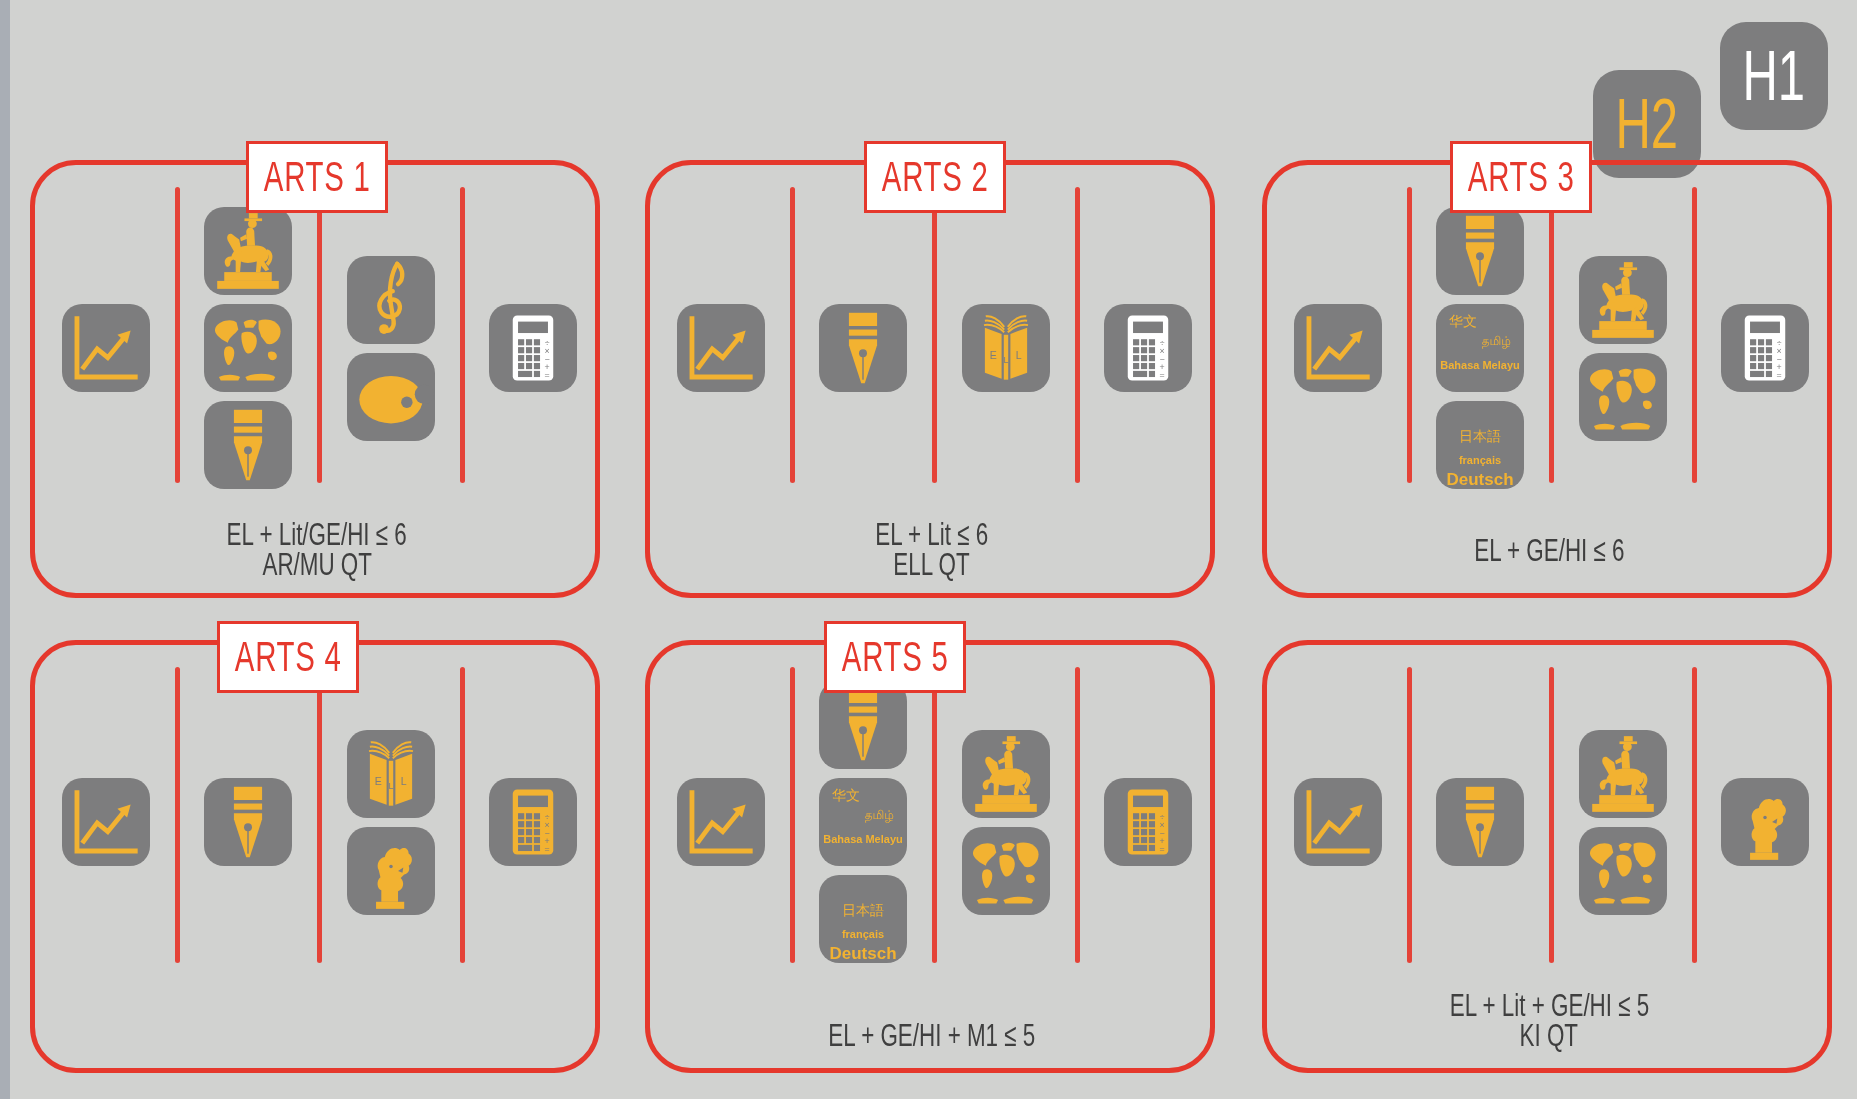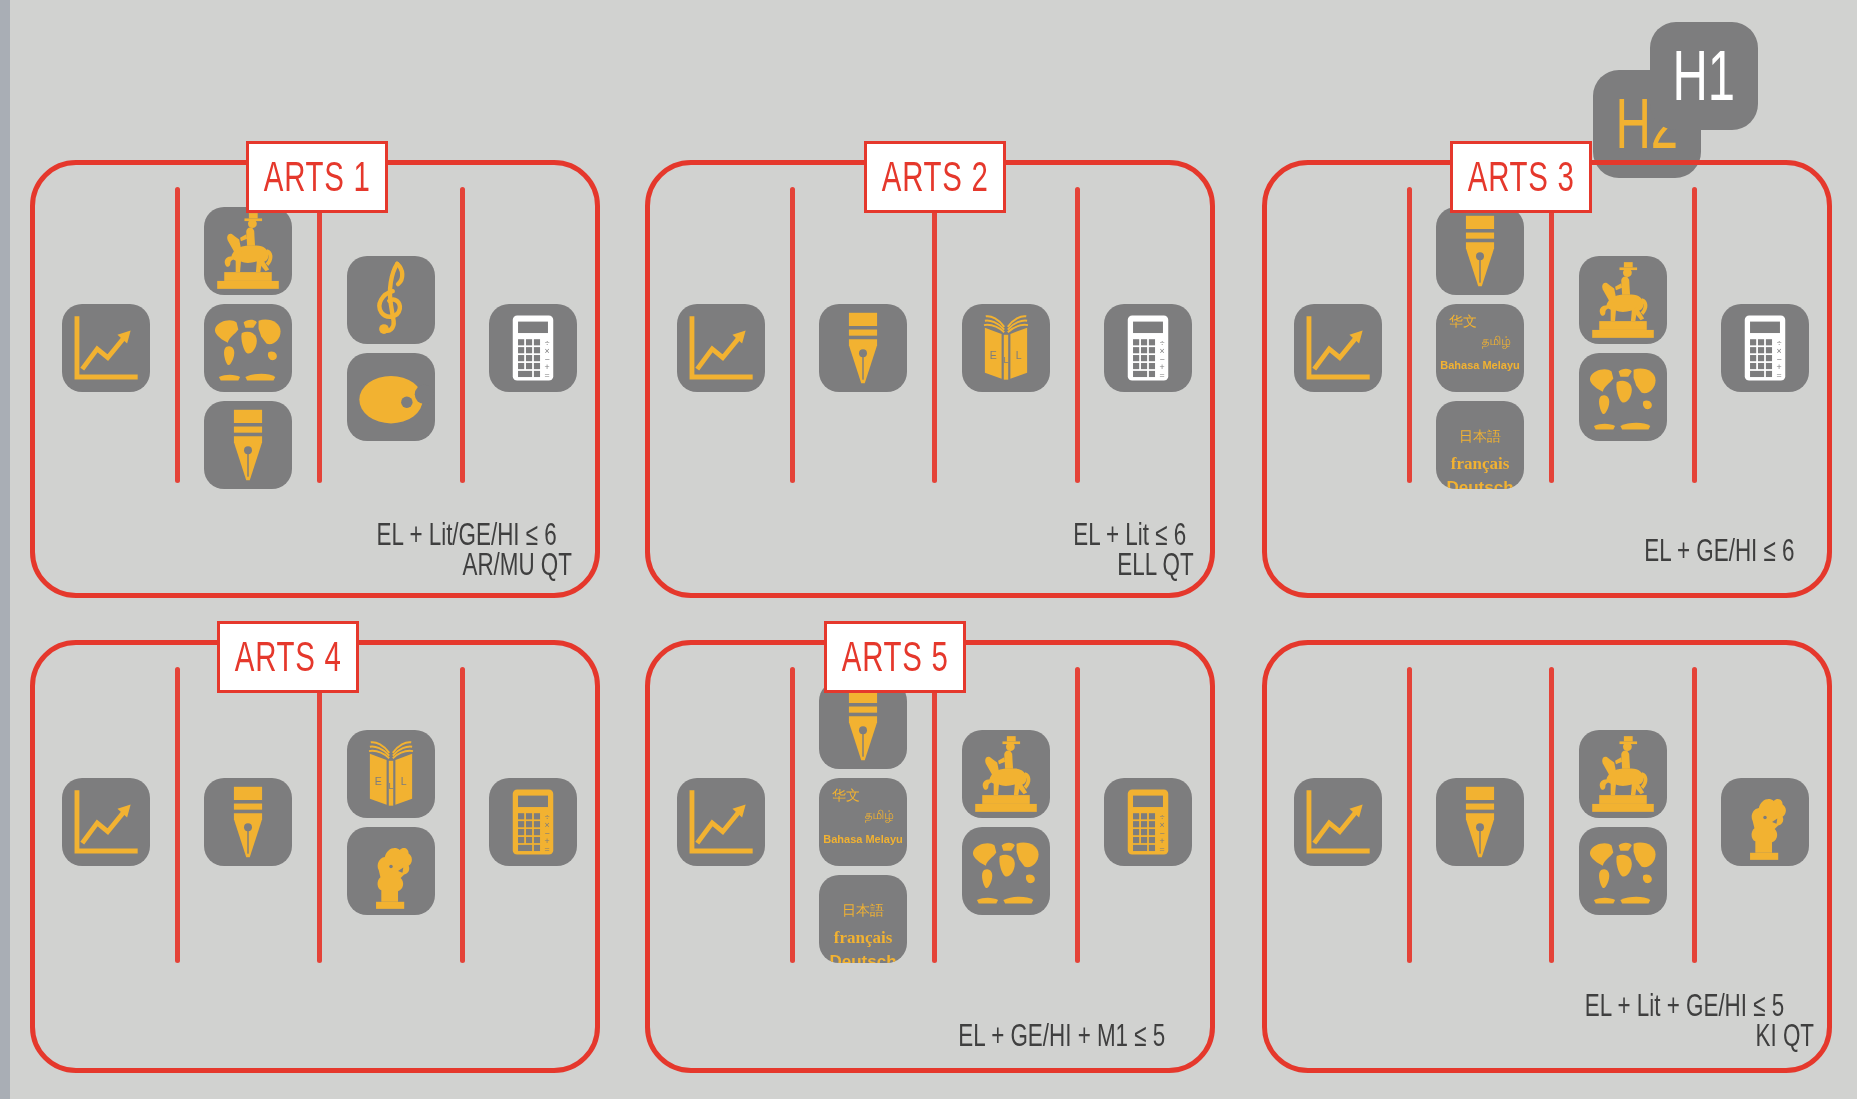--- a/index.html
+++ b/index.html
@@ -10,21 +10,21 @@
   body{background:var(--bg);font-family:"Liberation Sans",sans-serif;}
   .stage{position:relative;width:1857px;height:1099px;background:var(--bg);overflow:hidden;}
   .edge-strip{position:absolute;left:0;top:0;width:10px;height:100%;background:var(--edge);}
   .cond{display:inline-block;transform:scaleX(.70);transform-origin:center;white-space:nowrap;}
 
   
   .legend-tile{position:absolute;top:22px;width:108px;height:108px;border-radius:26px;
     background:var(--tile);display:flex;align-items:center;justify-content:center;}
   .legend-tile .lbl{font-size:70px;line-height:1;}
   .lg-h2{left:1593px;margin-top:48px;} .lg-h2 .lbl{color:var(--yellow);}
-  .lg-h1{left:1650px;} .lg-h1 .lbl{color:#ffffff;}
+  .lg-h1{left:1720px;} .lg-h1 .lbl{color:#ffffff;}
 
   
   .card{position:absolute;width:570px;border:5px solid var(--red);border-radius:46px;
     box-sizing:border-box;background:transparent;}
   .row1{top:160px;height:438px;}
   .row2{top:640px;height:433px;}
   .title-box{position:absolute;top:-24px;width:142px;height:72px;background:#ffffff;
     border:3px solid var(--red);box-sizing:border-box;display:flex;align-items:center;
     justify-content:center;z-index:3;}
   .title-box .t{font-size:42px;color:var(--red);letter-spacing:1px;}
@@ -41,24 +41,24 @@
 
   .tile{width:88px;height:88px;border-radius:20px;background:var(--tile);overflow:hidden;flex:0 0 auto;}
   .ic{width:88px;height:88px;display:block;}
   .y{color:var(--yellow);} .wh{color:#ffffff;}
 
   .langtile{display:flex;flex-direction:column;color:var(--yellow);}
   .lt1-a{font-size:14px;margin:9px 0 0 13px;align-self:flex-start;}
   .lt1-b{font-size:12px;margin:3px 13px 0 0;align-self:flex-end;}
   .lt1-c{font-size:11px;font-weight:700;margin-top:10px;align-self:center;}
   .lt2-a{font-size:14px;margin-top:27px;align-self:center;}
-  .lt2-b{font-size:17px;font-weight:700;margin-top:8px;align-self:center;font-family:Liberation Serif, serif;}
+  .lt2-b{font-size:11px;font-weight:700;margin-top:8px;align-self:center;}
   .lt2-c{font-size:17px;font-weight:700;margin-top:4px;align-self:center;}
 
-  .caption{position:absolute;left:4px;right:0;bottom:14px;text-align:right;color:var(--ink);z-index:2;}
+  .caption{position:absolute;left:4px;right:0;bottom:14px;text-align:center;color:var(--ink);z-index:2;}
   .caption.single{bottom:28px;}
   .row2 .caption{bottom:18px;}
   .caption .ln{display:block;font-size:32px;line-height:30px;}
   svg text{font-family:"Liberation Sans",sans-serif;}
 </style>
 </head>
 <body>
 
 <svg width="0" height="0" style="position:absolute" aria-hidden="true">
   <defs>

